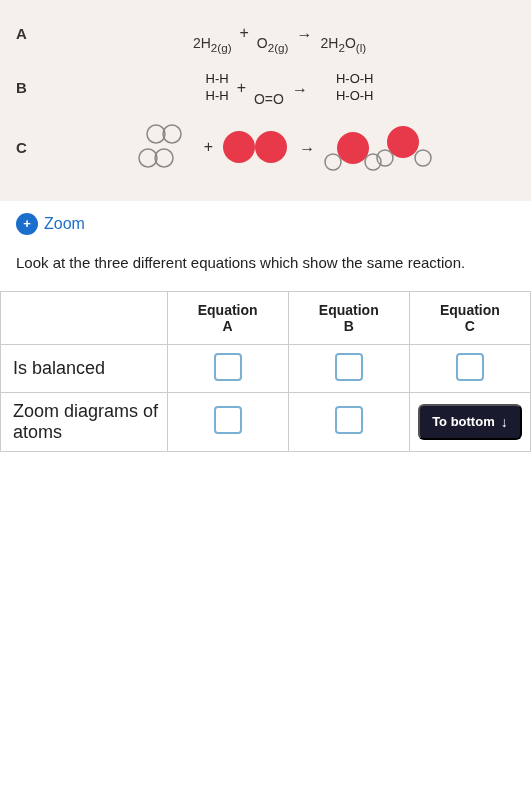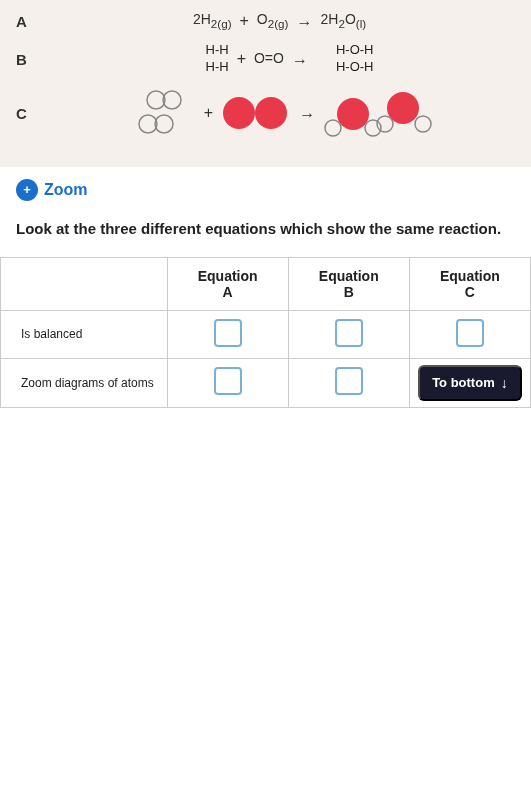--- a/index.html
+++ b/index.html
@@ -40,20 +40,21 @@
       flex: 1;
       gap: 8px;
       justify-content: center;
     }
 
     .eq-text {
       font-size: 14px;
       color: #333;
       text-align: center;
       line-height: 1.4;
+      margin-top: 24px;
     }
 
     .eq-plus, .eq-arrow {
       font-size: 16px;
       color: #333;
     }
 
     
     .zoom-section {
       padding: 12px 16px 8px;
@@ -71,31 +72,30 @@
       display: flex;
       align-items: center;
       justify-content: center;
       font-size: 13px;
       font-weight: bold;
       flex-shrink: 0;
     }
 
     .zoom-label {
       color: #1a6fcc;
-      font-weight: bold;
+      font-weight: normal;
       font-size: 16px;
     }
 
     
     .instructions {
       padding: 8px 16px 16px;
       font-size: 15px;
       line-height: 1.6;
       color: #222;
-      font-weight: bold;
     }
 
     
     .check-table {
       width: calc(100% - 0px);
       border-collapse: collapse;
       margin: 0;
     }
 
     .check-table th, .check-table td {
@@ -107,22 +107,22 @@
 
     .check-table th {
       font-weight: bold;
       font-size: 14px;
       background: #fff;
       padding: 10px 6px;
     }
 
     .check-table td:first-child {
       text-align: left;
-      padding-left: 20px;
-      font-size: 12px;
+      padding-left: 12px;
+      font-size: 18px;
       background: #fff;
       width: 165px;
     }
 
     .check-table td:not(:first-child) {
       width: 120px;
     }
 
     .check-table tr td {
       background: #fff;

